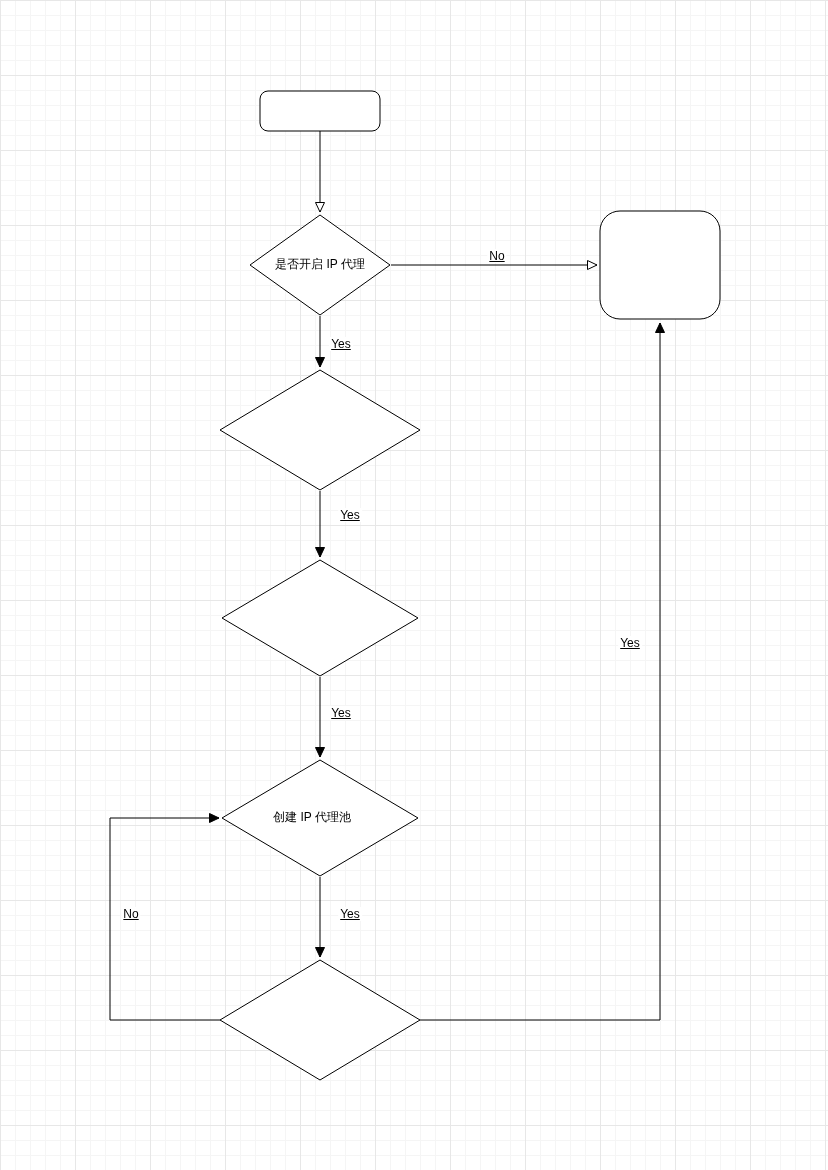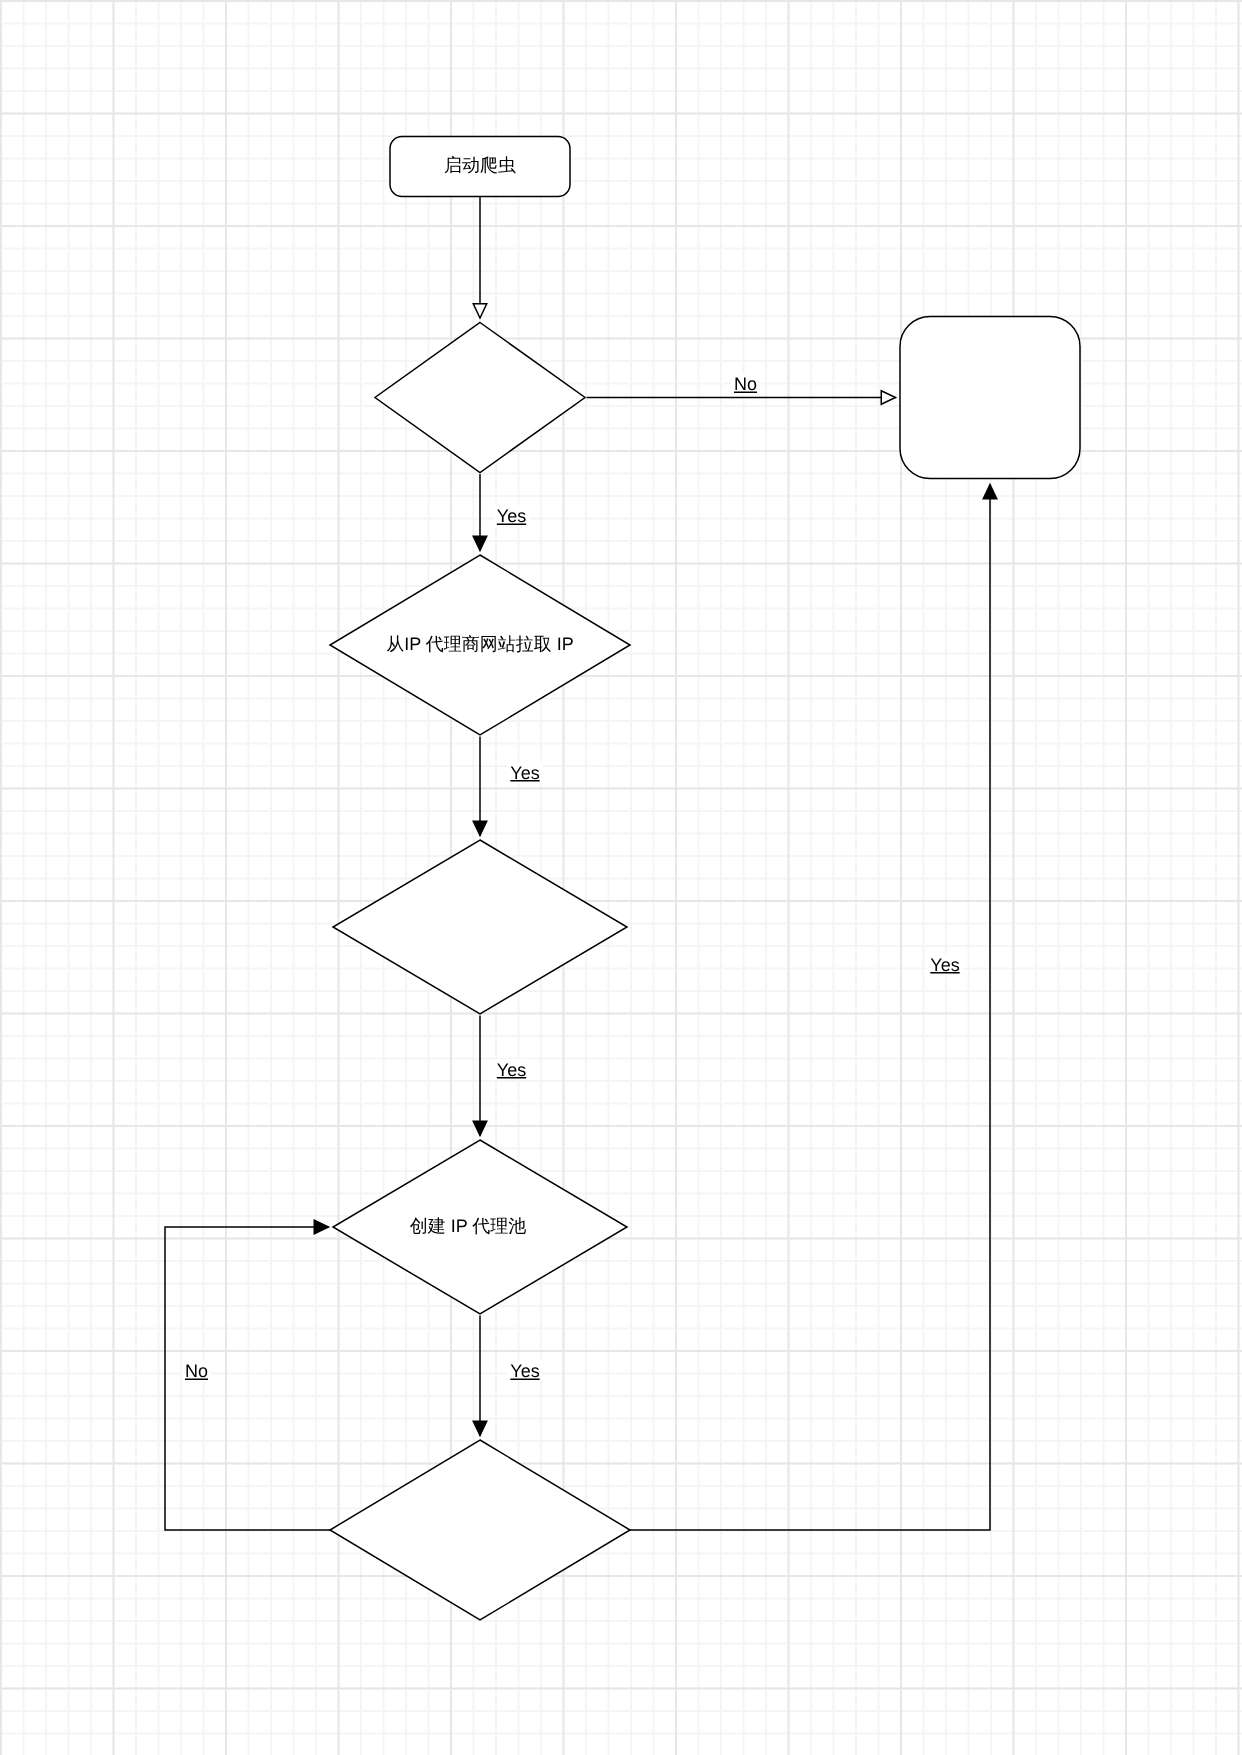--- a/index.html
+++ b/index.html
@@ -108,22 +108,21 @@
     <polygon class="shape" points="320,215 390,265 320,315 250,265"></polygon>
     <rect class="shape" x="600" y="211" width="120" height="108" rx="20"></rect>
     <polygon class="shape" points="320,370 420,430 320,490 220,430"></polygon>
     <polygon class="shape" points="320,560 418,618 320,676 222,618"></polygon>
     <polygon class="shape" points="320,760 418,818 320,876 222,818"></polygon>
     <polygon class="shape" points="320,960 420,1020 320,1080 220,1020"></polygon>
   </svg>
 
   <div class="overlay">
 
-    <div class="node-label" style="left:260px;top:91px;width:120px;height:40px">启动爬虫</div>
-    <div class="node-label" style="left:220px;top:370px;width:200px;height:120px">从IP 代理商网站拉取 IP</div>
+    <div class="node-label" style="left:250px;top:215px;width:140px;height:100px">是否开启 IP 代理</div>
     <div class="node-label" style="left:214px;top:760px;width:196px;height:116px">创建 IP 代理池</div>
 
     <span class="edge-label" style="left:497px;top:256px">No</span>
     <span class="edge-label" style="left:341px;top:344px">Yes</span>
     <span class="edge-label" style="left:350px;top:515px">Yes</span>
     <span class="edge-label" style="left:341px;top:713px">Yes</span>
     <span class="edge-label" style="left:350px;top:914px">Yes</span>
     <span class="edge-label" style="left:131px;top:914px">No</span>
     <span class="edge-label" style="left:630px;top:643px">Yes</span>
   </div>

